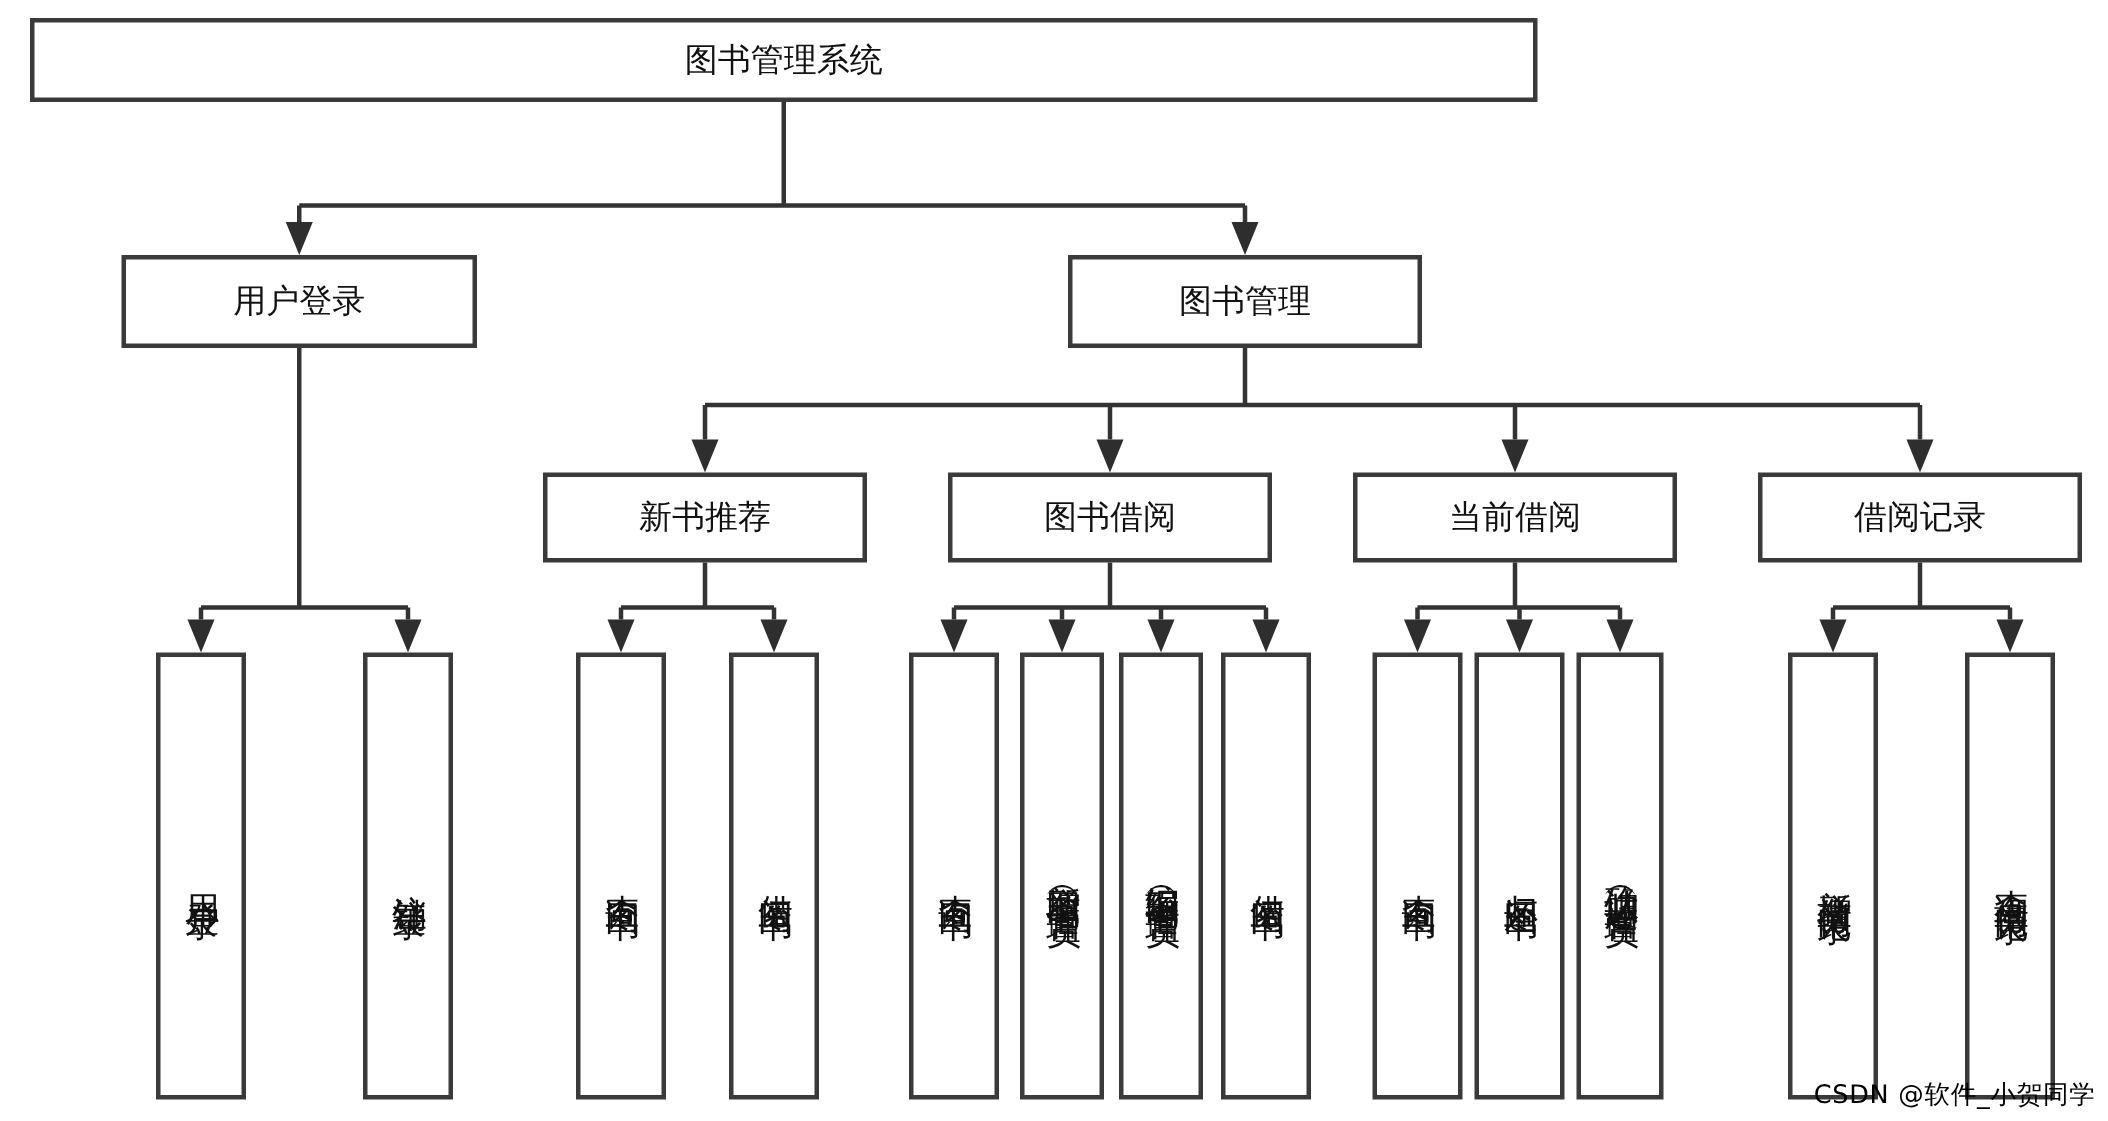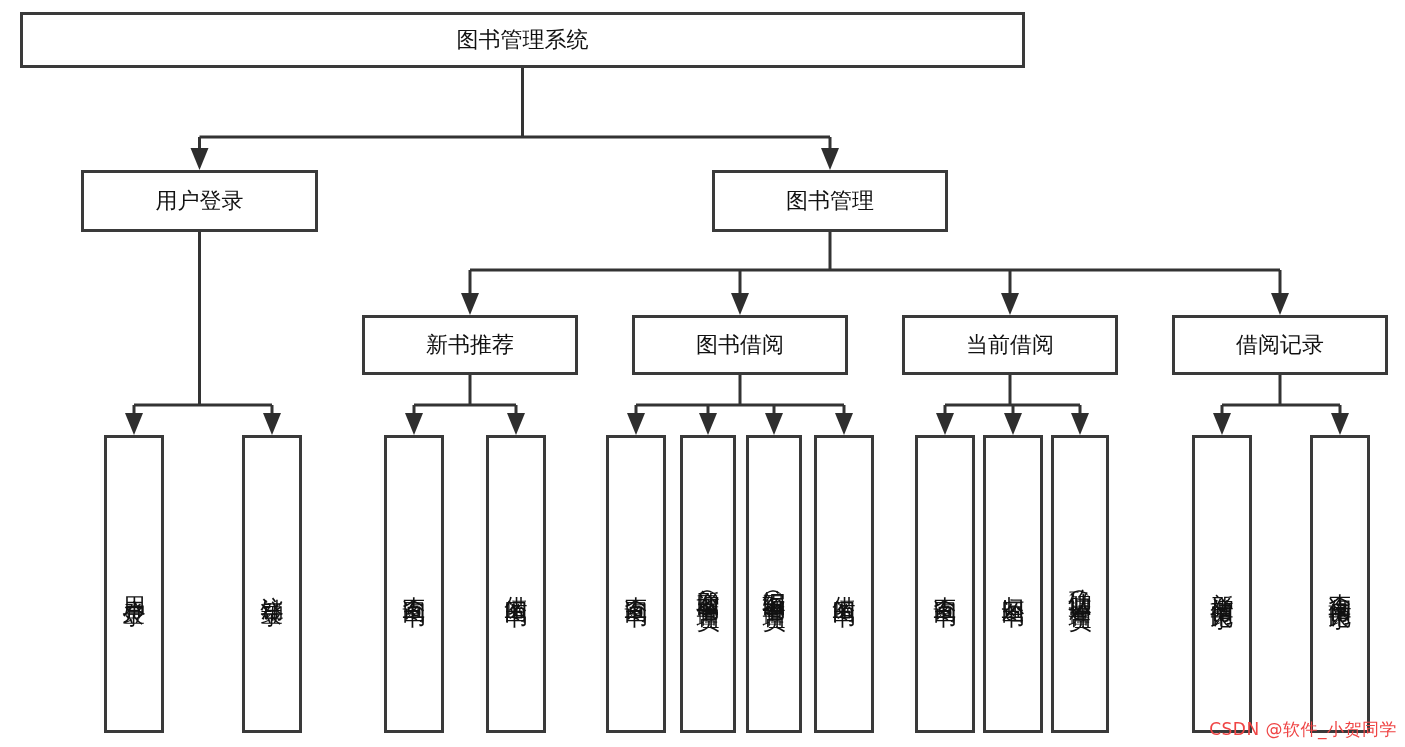--- a/index.html
+++ b/index.html
@@ -66,21 +66,21 @@
     color: #111111;
     white-space: nowrap;
     text-align: center;
   }
   .watermark {
     position: absolute;
     right: 8px;
     bottom: 6px;
     font-family: "DejaVu Sans", "Liberation Sans", sans-serif;
     font-size: 17px;
-    color: #ef4444;
+    color: #000000;
     letter-spacing: 0.5px;
     white-space: nowrap;
   }
 </style>
 </head>
 <body>
 
 <div id="diagram-root">
 
   <svg class="diagram-canvas" viewBox="0 0 1405 747">

